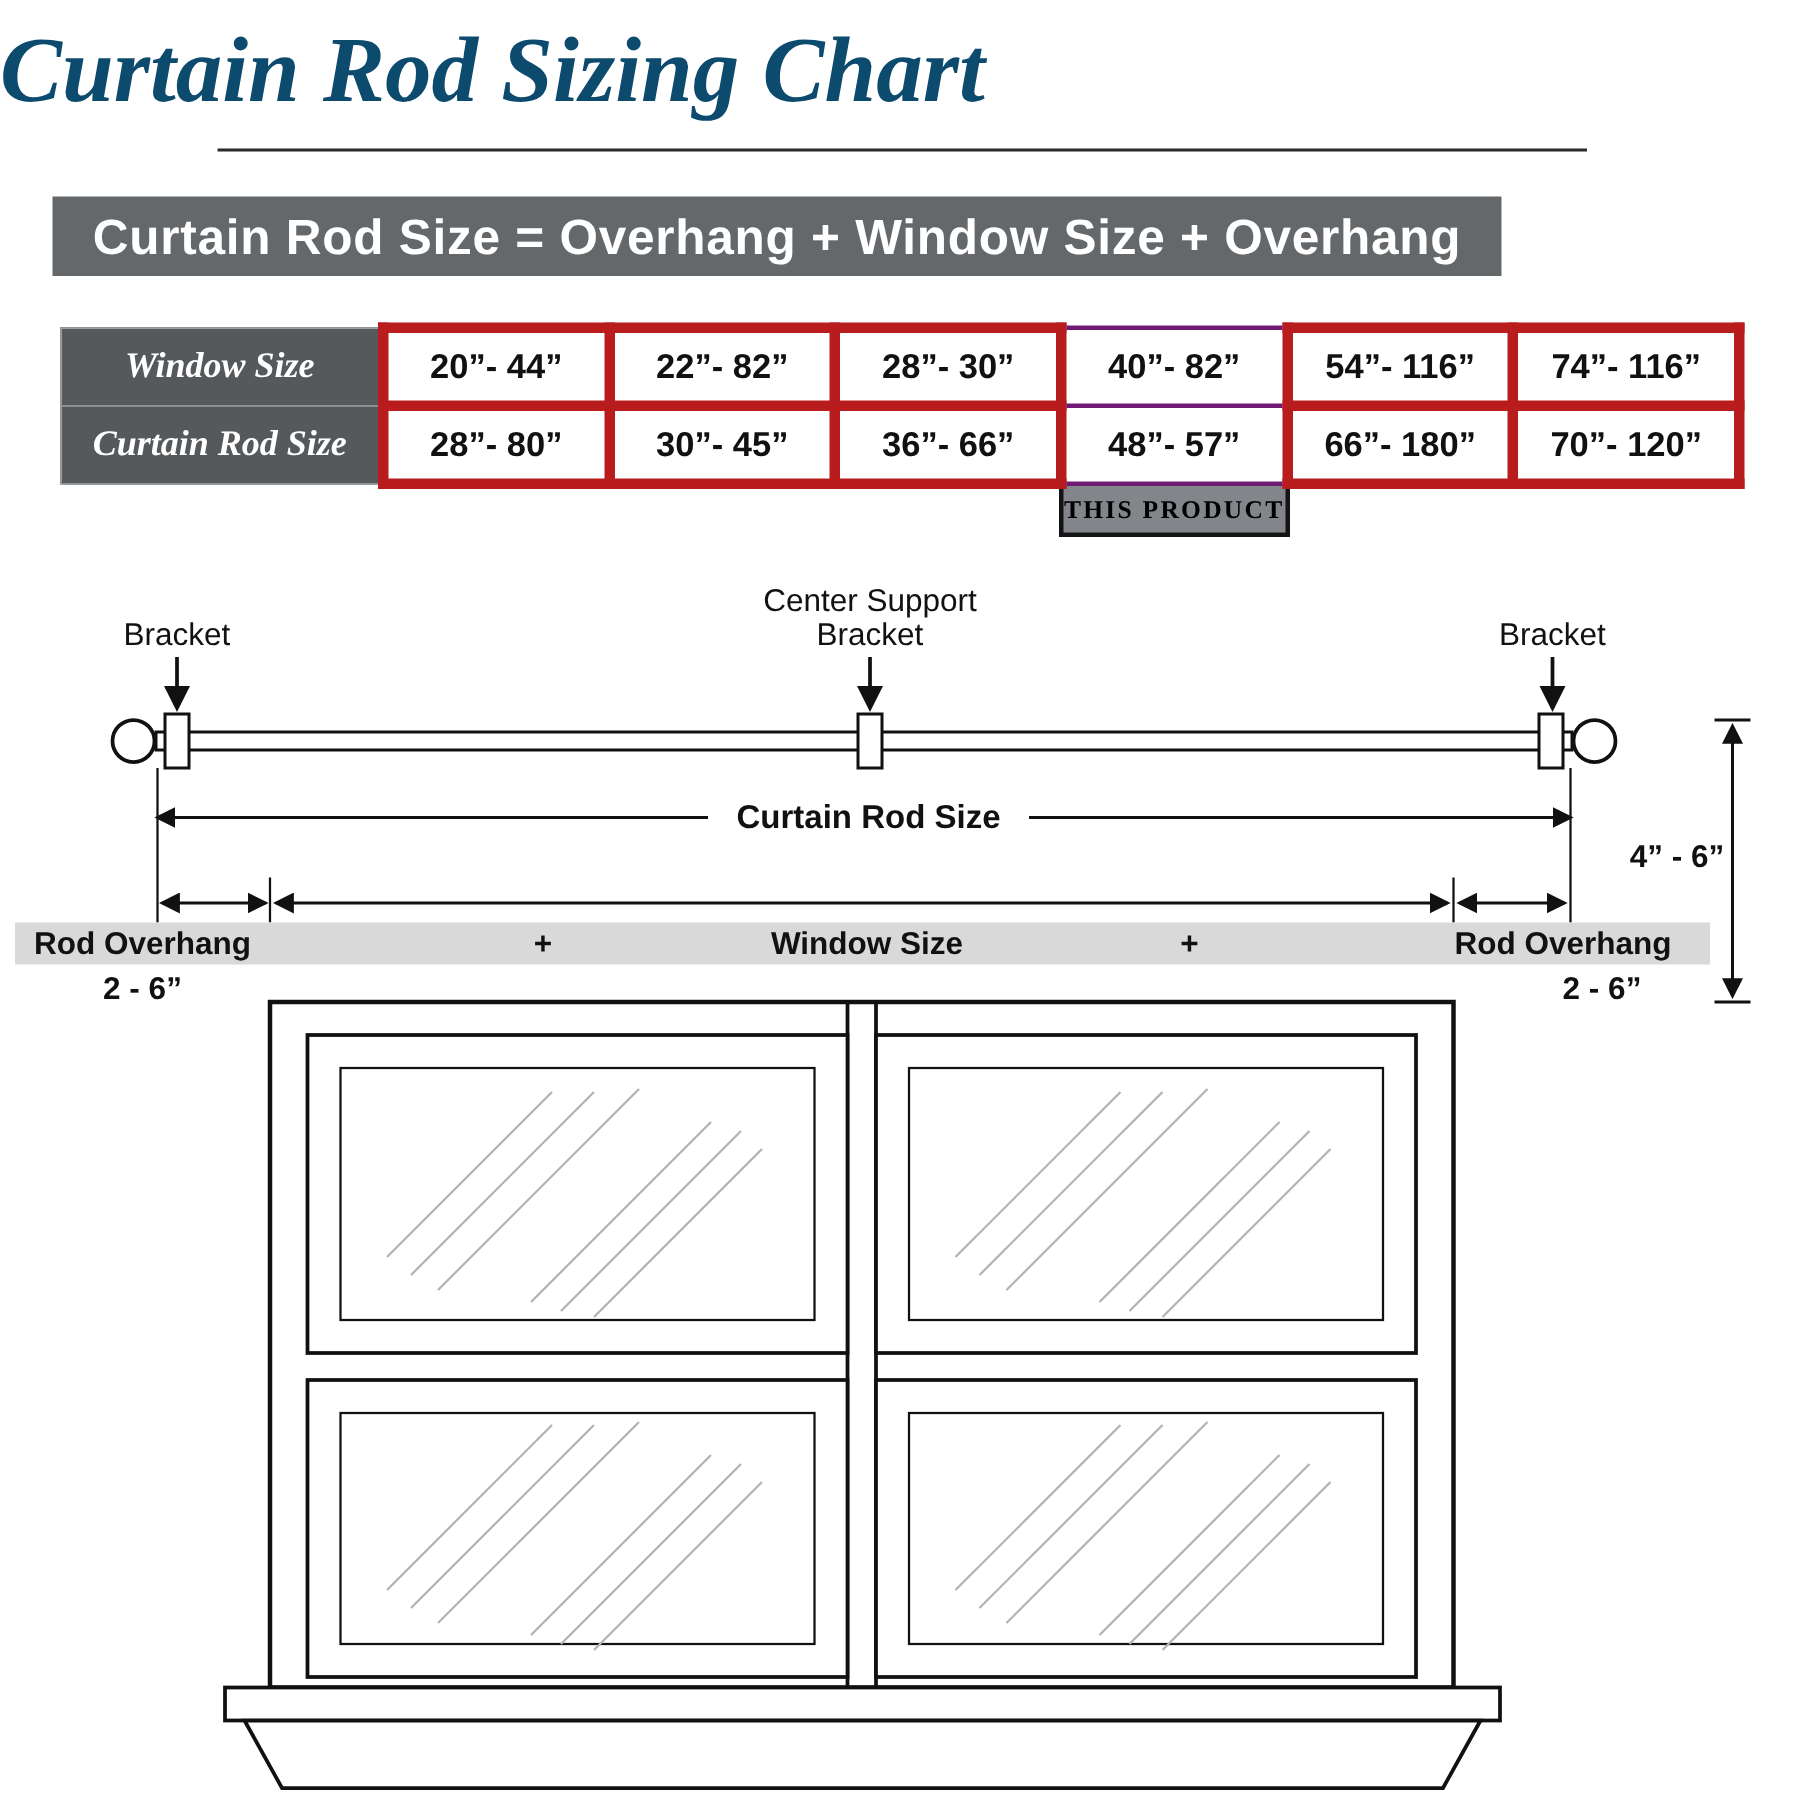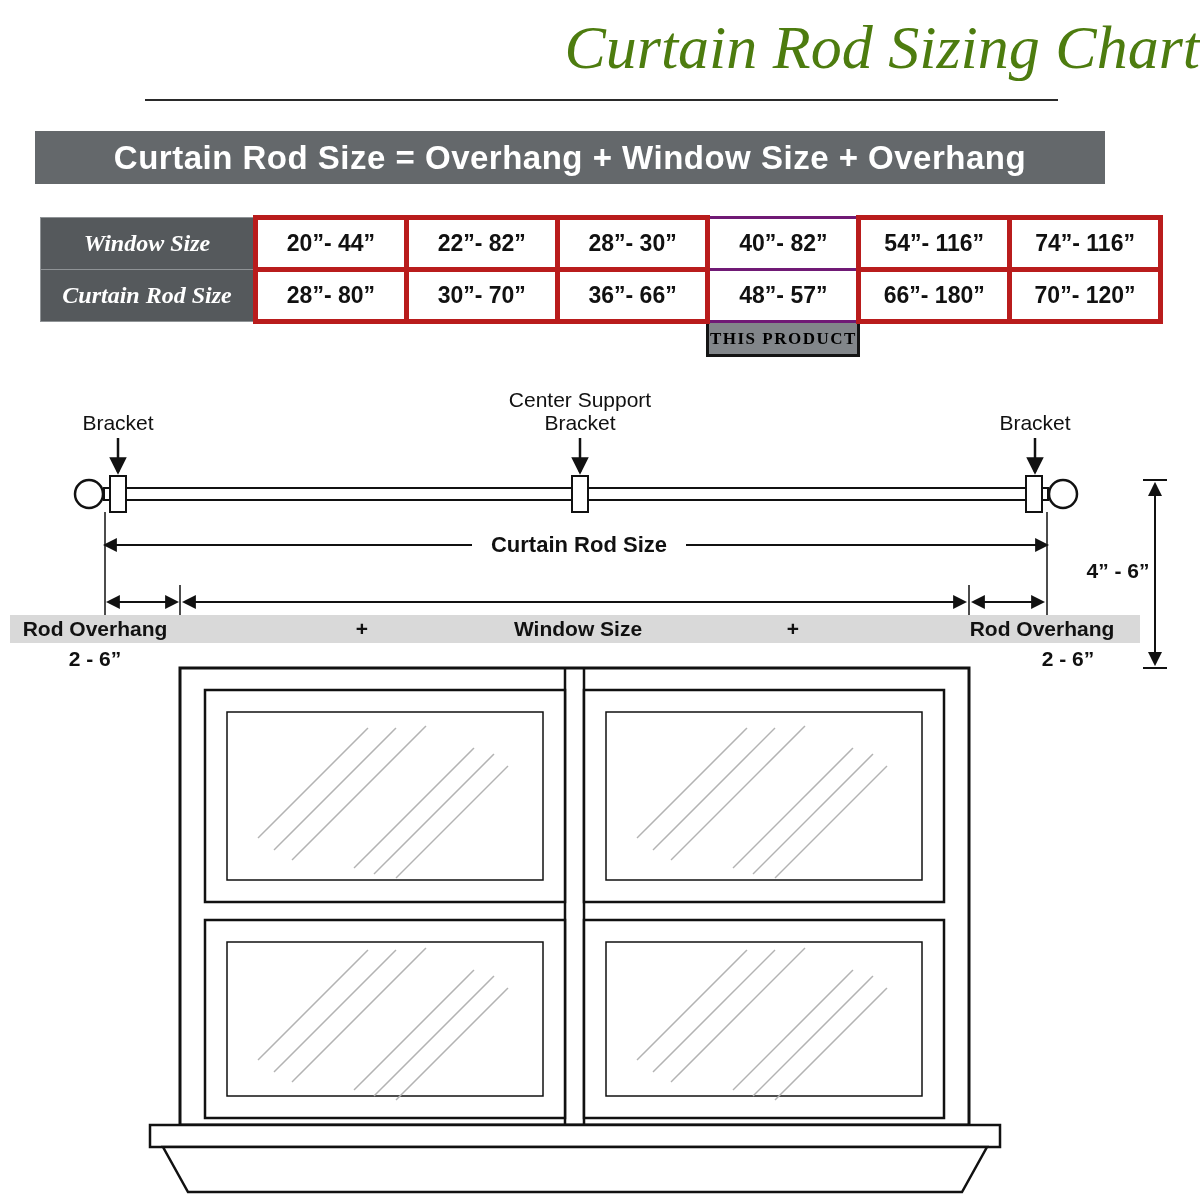--- a/index.html
+++ b/index.html
@@ -3,43 +3,43 @@
 <meta charset="utf-8">
 <style>
   * { box-sizing: border-box; }
   html,body { margin:0; padding:0; background:#fff; }
   .page {
     position:relative; width:1200px; height:1200px; overflow:hidden;
     font-family:"Liberation Sans", sans-serif; color:#111;
   }
   .page-title {
     position:absolute; top:12px; left:0; width:100%; margin:0;
-    text-align:right; font-family:"Liberation Serif", serif;
-    font-style:italic; font-weight:400; font-size:62px; color:#4d7c0f;
+    text-align:left; font-family:"Liberation Serif", serif;
+    font-style:italic; font-weight:700; font-size:62px; color:#0c4a6e;
   }
   .title-rule {
     position:absolute; top:99px; left:145px; width:913px; height:2px; background:#2a2a2a;
   }
   .banner {
-    position:absolute; top:131px; left:35px; width:1070px; height:53px;
+    position:absolute; top:131px; left:35px; width:966px; height:53px;
     background:#64686b; color:#fff; display:flex; align-items:center; justify-content:center;
     font-size:33px; font-weight:bold; letter-spacing:.5px;
   }
   table.size-table {
     position:absolute; top:215px; left:40px; width:1123px;
     border-collapse:collapse; table-layout:fixed;
   }
   table.size-table th {
     background:#55595c; color:#fff; font-family:"Liberation Serif", serif;
     font-style:italic; font-weight:bold; font-size:24px; height:52px;
     border:1px solid #8f9396; text-align:center;
   }
   table.size-table td {
     background:#fff; font-weight:bold; font-size:23px; text-align:center;
-    border:5px solid #b91c1c; height:52px; color:#111;
+    border:7px solid #b91c1c; height:52px; color:#111;
   }
   table.size-table td.hl { border:3px solid #701a75; }
   table.size-table tr.badge-row td { border:none; background:transparent; height:34px; padding:0; }
   table.size-table tr.badge-row td.badge {
     background:#82868a; border:3px solid #141414; color:#000000;
     font-family:"Liberation Serif", serif; font-weight:bold; font-size:17px;
     letter-spacing:1.5px; text-align:center;
   }
   svg.diagram { position:absolute; top:380px; left:0; }
   .dlbl  { font-family:"Liberation Sans", sans-serif; font-size:21px; fill:#111; }
@@ -74,21 +74,21 @@
       <td>20”- 44”</td>
       <td>22”- 82”</td>
       <td>28”- 30”</td>
       <td class="hl">40”- 82”</td>
       <td>54”- 116”</td>
       <td>74”- 116”</td>
     </tr>
     <tr>
       <th>Curtain Rod Size</th>
       <td>28”- 80”</td>
-      <td>30”- 70”</td>
+      <td>30”- 45”</td>
       <td>36”- 66”</td>
       <td class="hl">48”- 57”</td>
       <td>66”- 180”</td>
       <td>70”- 120”</td>
     </tr>
     <tr class="badge-row">
       <td></td>
       <td></td>
       <td></td>
       <td></td>

